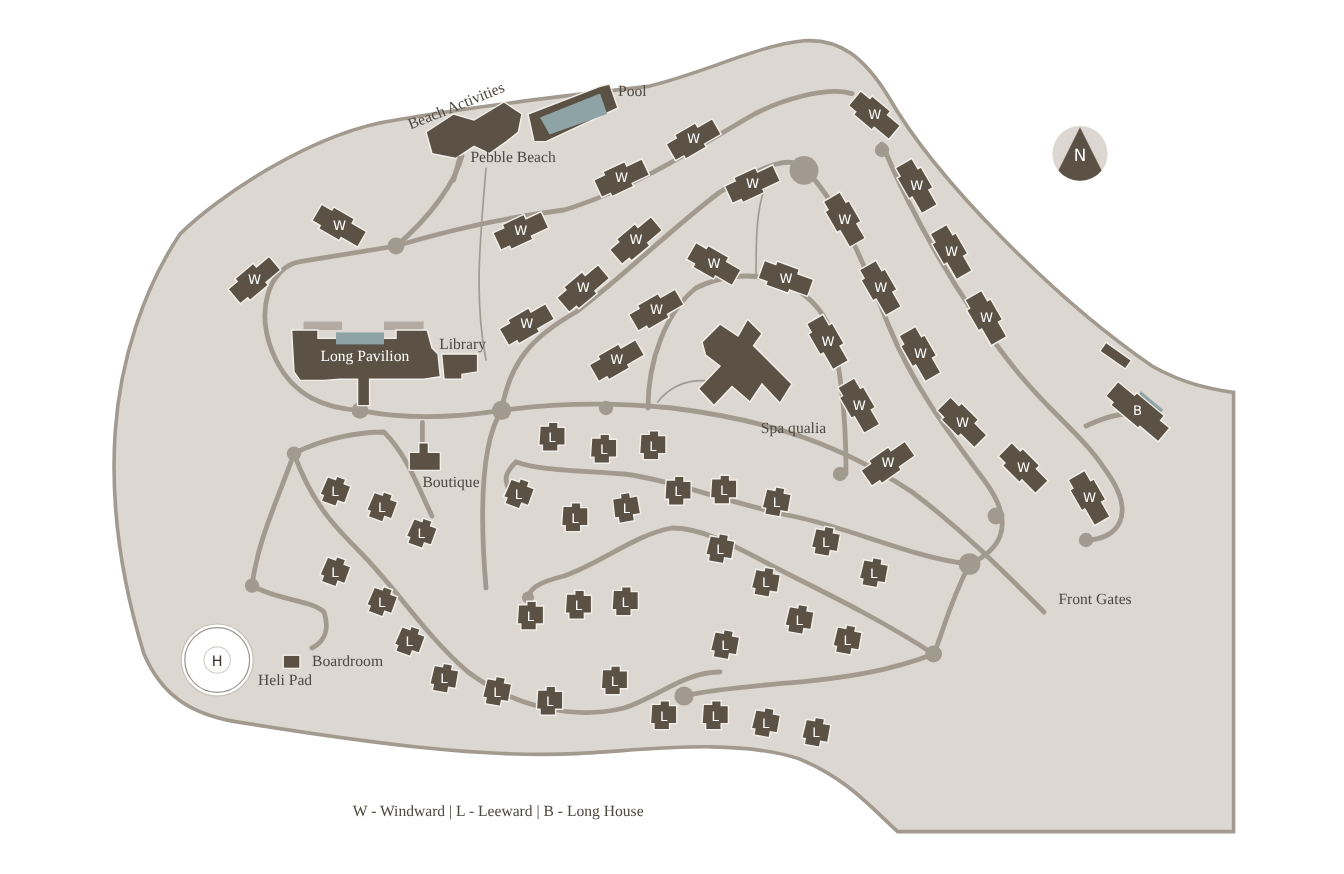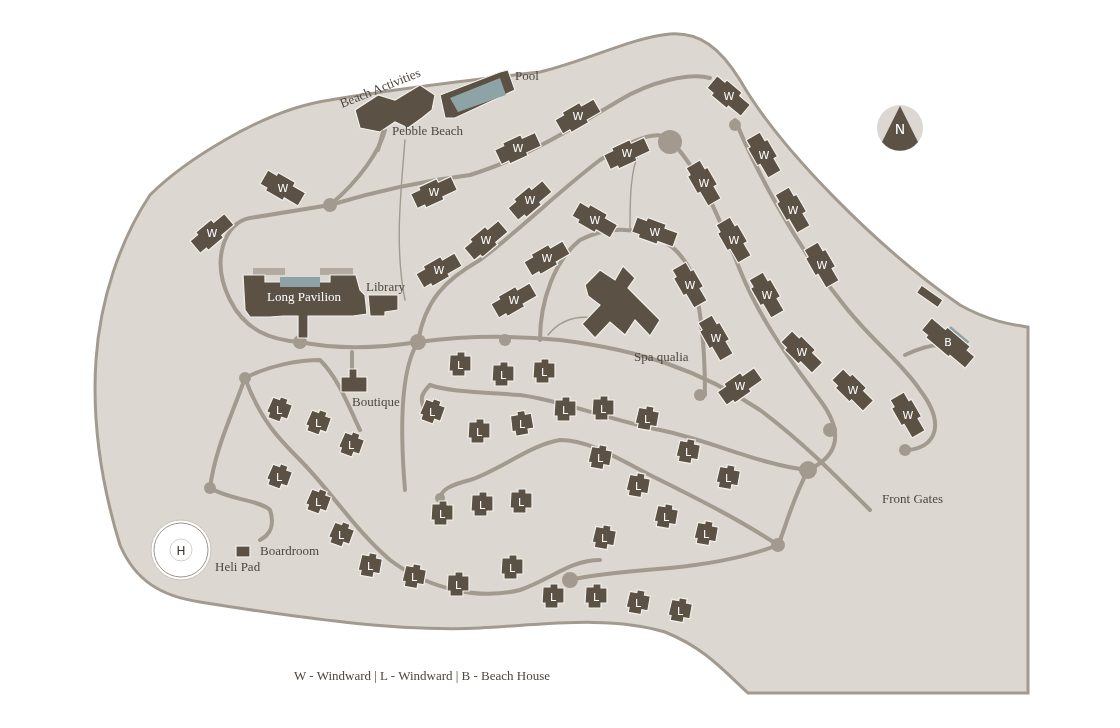--- a/index.html
+++ b/index.html
@@ -358,13 +358,13 @@
   <text class="place-label" x="260" y="555">Boardroom</text>
   <text class="place-label" x="215" y="571">Heli Pad</text>
 </svg>
 
 <svg class="compass" viewBox="0 0 48 48">
   <circle cx="24" cy="24" r="23" fill="#dcd8d1"></circle>
   <path d="M24,2 L42,38 A23,23 0 0 1 6,38 Z" fill="#5b5144"></path>
   <text x="24" y="30" text-anchor="middle" fill="#ffffff" font-family="DejaVu Sans, sans-serif" font-size="14">N</text>
 </svg>
 
-<div class="legend">W - Windward | L - Windward | B - Beach House</div>
+<div class="legend">W - Windward | L - Leeward | B - Long House</div>
 
 </body></html>

